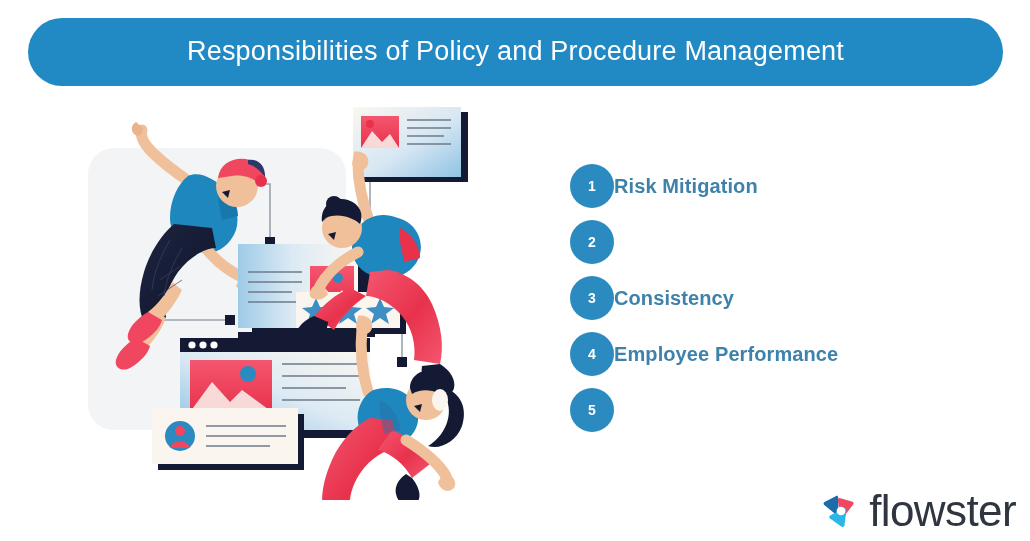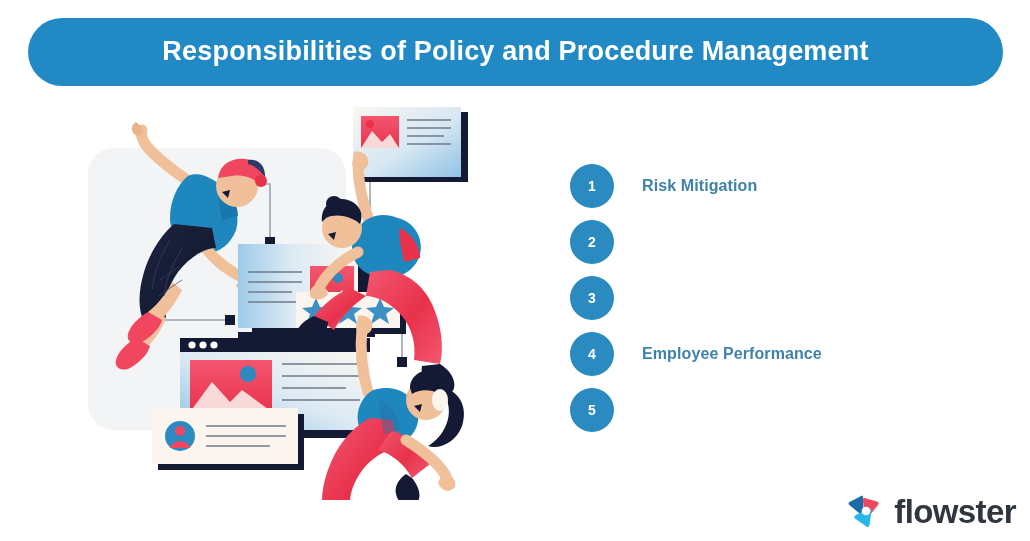--- a/index.html
+++ b/index.html
@@ -27,21 +27,21 @@
     height: 68px;
     background: #2189C4;
     border-radius: 34px;
     display: flex;
     align-items: center;
     justify-content: center;
   }
   #header-title {
     color: #ffffff;
     font-size: 27px;
-    font-weight: bold;
+    font-weight: normal;
     letter-spacing: 0.2px;
     line-height: 1.1;
   }
 
   
   #illustration {
     position: absolute;
     left: 70px;
     top: 100px;
     width: 470px;
@@ -82,23 +82,22 @@
     border-radius: 50%;
     background: #2B8BC0;
     color: #ffffff;
     font-size: 14px;
     font-weight: bold;
     display: flex;
     align-items: center;
     justify-content: center;
   }
   .list-label {
-    margin-left: 28px;
     color: #3E82AA;
-    font-size: 16px;
+    font-size: 20px;
     font-weight: bold;
     letter-spacing: 0.1px;
     white-space: nowrap;
   }
 
   
   #logo {
     position: absolute;
     right: 14px;
     bottom: 8px;
@@ -106,22 +105,22 @@
     align-items: center;
     height: 44px;
   }
   #logo-mark {
     width: 38px;
     height: 38px;
     margin-right: 9px;
   }
   #logo-text {
     color: #2F3640;
-    font-size: 33px;
-    font-weight: bold;
+    font-size: 44px;
+    font-weight: normal;
     letter-spacing: -0.6px;
     line-height: 1;
   }
 </style>
 </head>
 <body>
 
 <div id="page">
 
   <div id="header-banner">
@@ -358,20 +357,21 @@
   <div id="list">
     <div class="list-item">
       <div class="list-num">1</div>
       <div class="list-label">Risk Mitigation</div>
     </div>
     <div class="list-item">
       <div class="list-num">2</div>
     </div>
     <div class="list-item">
       <div class="list-num">3</div>
+      <div class="list-label">Consistency</div>
     </div>
     <div class="list-item">
       <div class="list-num">4</div>
       <div class="list-label">Employee Performance</div>
     </div>
     <div class="list-item">
       <div class="list-num">5</div>
     </div>
   </div>
 

